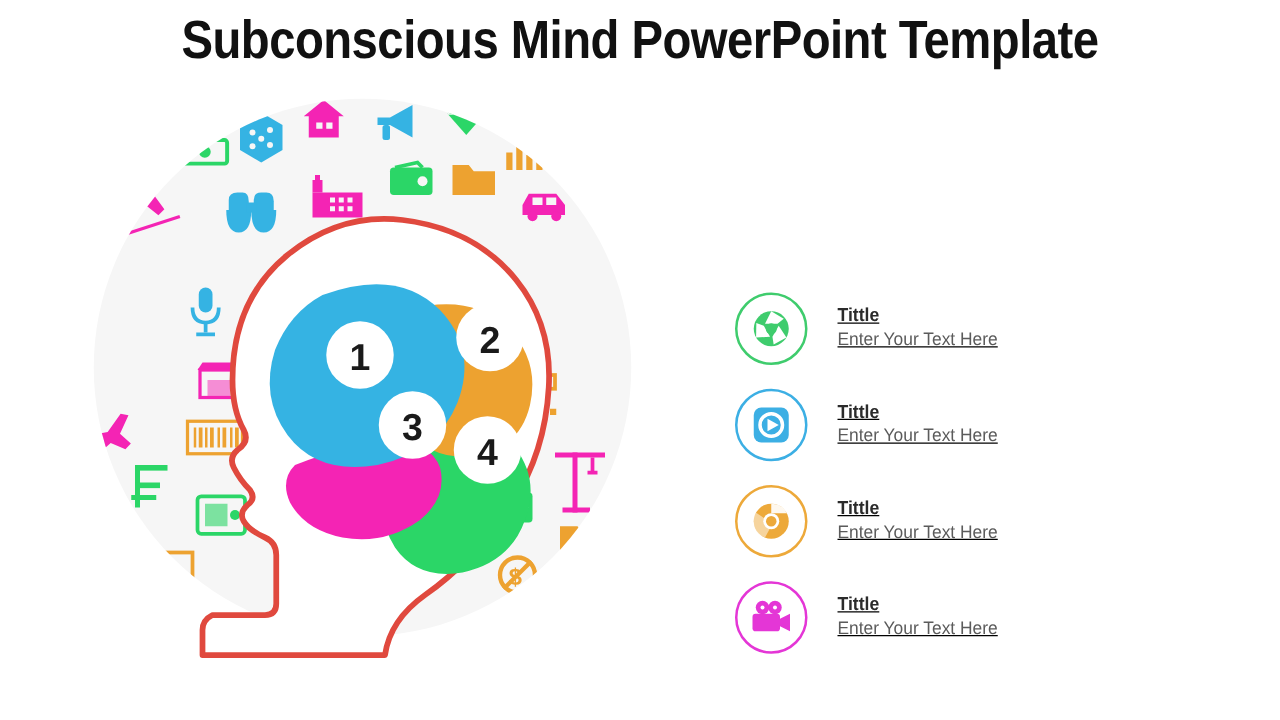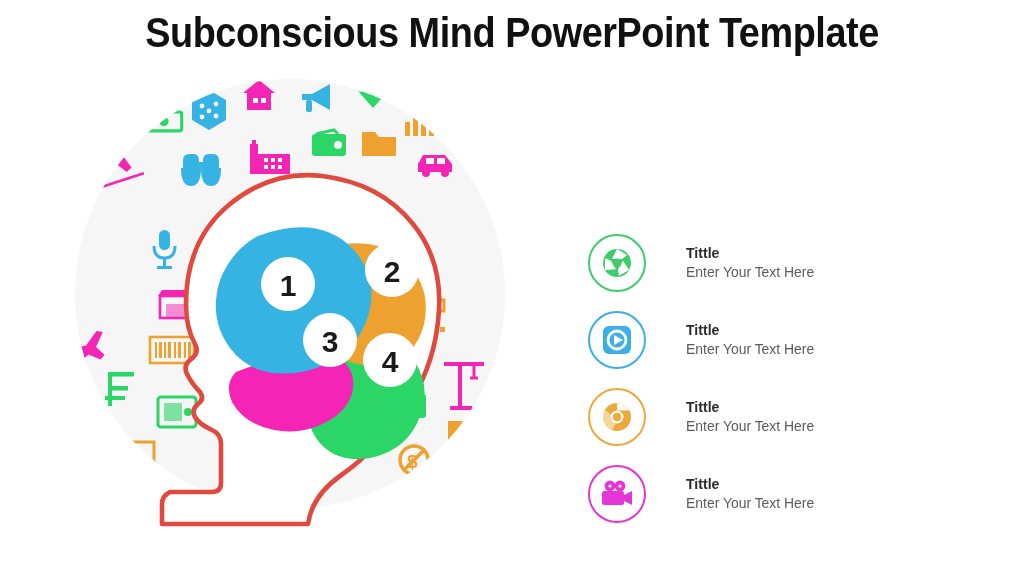--- a/index.html
+++ b/index.html
@@ -48,22 +48,23 @@
   }
   .legend-icon{
     width:58px;height:58px;
     flex:0 0 58px;
     border-radius:50%;
     display:flex;align-items:center;justify-content:center;
     box-sizing:border-box;
   }
   .legend-icon svg{display:block;}
   .legend-text{
-    margin-left:40px;
+    margin-left:24px;
     line-height:1.18;
+    text-decoration:underline;
   }
   .legend-title{
     font-size:15px;
     font-weight:bold;
     color:#2b2b2b;
     letter-spacing:0px;
     margin-bottom:3px;
     transform:scaleX(0.94);
     transform-origin:left center;
   }

